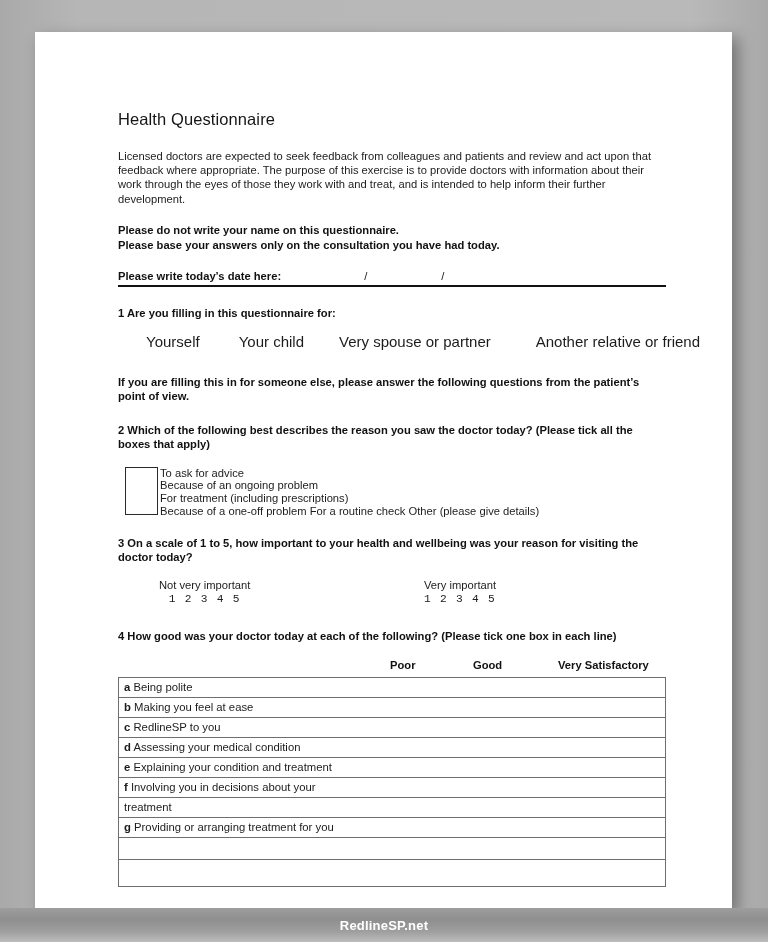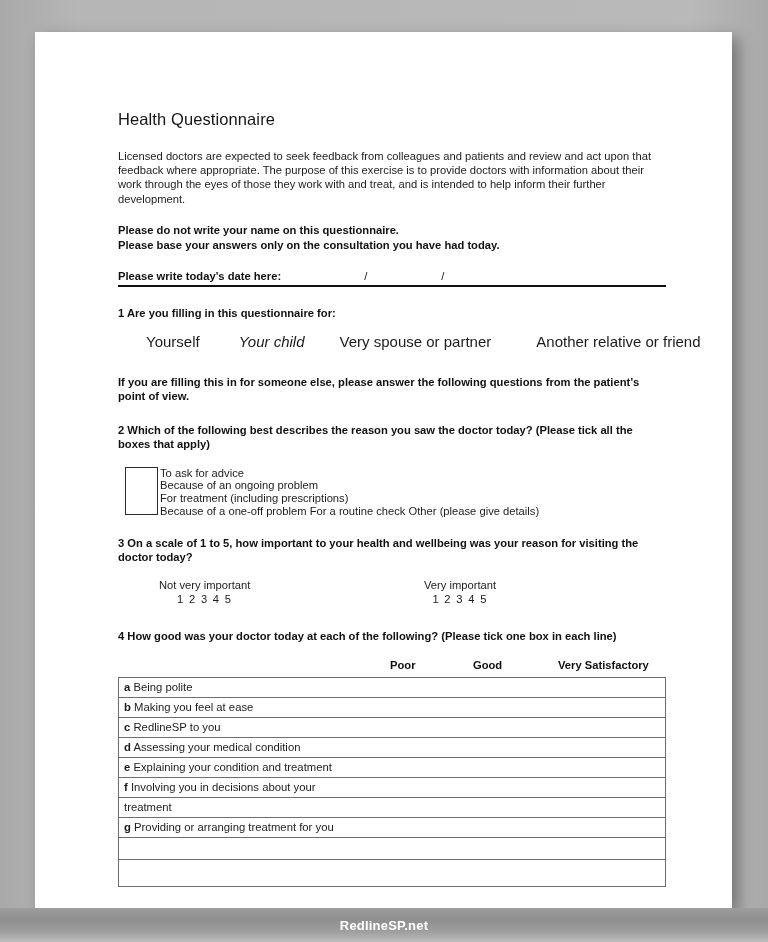--- a/index.html
+++ b/index.html
@@ -90,21 +90,21 @@
   }
   .q-options-row {
     margin-top: 13px;
     margin-left: 28px;
     font-size: 15px;
     color: #1c1c1c;
     display: flex;
   }
   .q-option { white-space: nowrap; }
   .q-option.opt-0 { margin-right: 39px; }
-  .q-option.opt-1 { margin-right: 35px; font-style: italic; }
+  .q-option.opt-1 { margin-right: 35px; }
   .q-option.opt-2 { margin-right: 45px; }
 
   .note-block {
     margin-top: 25px;
     font-size: 11.2px;
     font-weight: bold;
     line-height: 14.5px;
     color: #111;
   }
 
@@ -145,21 +145,21 @@
   .scale-col {
     position: absolute;
     top: 0;
     text-align: center;
     font-size: 11.2px;
     color: #1c1c1c;
   }
   .scale-col.left { left: 0px; }
   .scale-col.right { left: 265px; }
   .scale-label { display: block; line-height: 14px; text-align: center; }
-  .scale-numbers { display: block; line-height: 14px; letter-spacing: 1.3px; }
+  .scale-numbers { display: block; line-height: 14px; letter-spacing: 1.3px; font-family: Liberation Mono, monospace; }
 
   
   .table-header-row {
     margin-top: 16px;
     position: relative;
     height: 16px;
     font-size: 11.2px;
     font-weight: bold;
     color: #111;
   }

